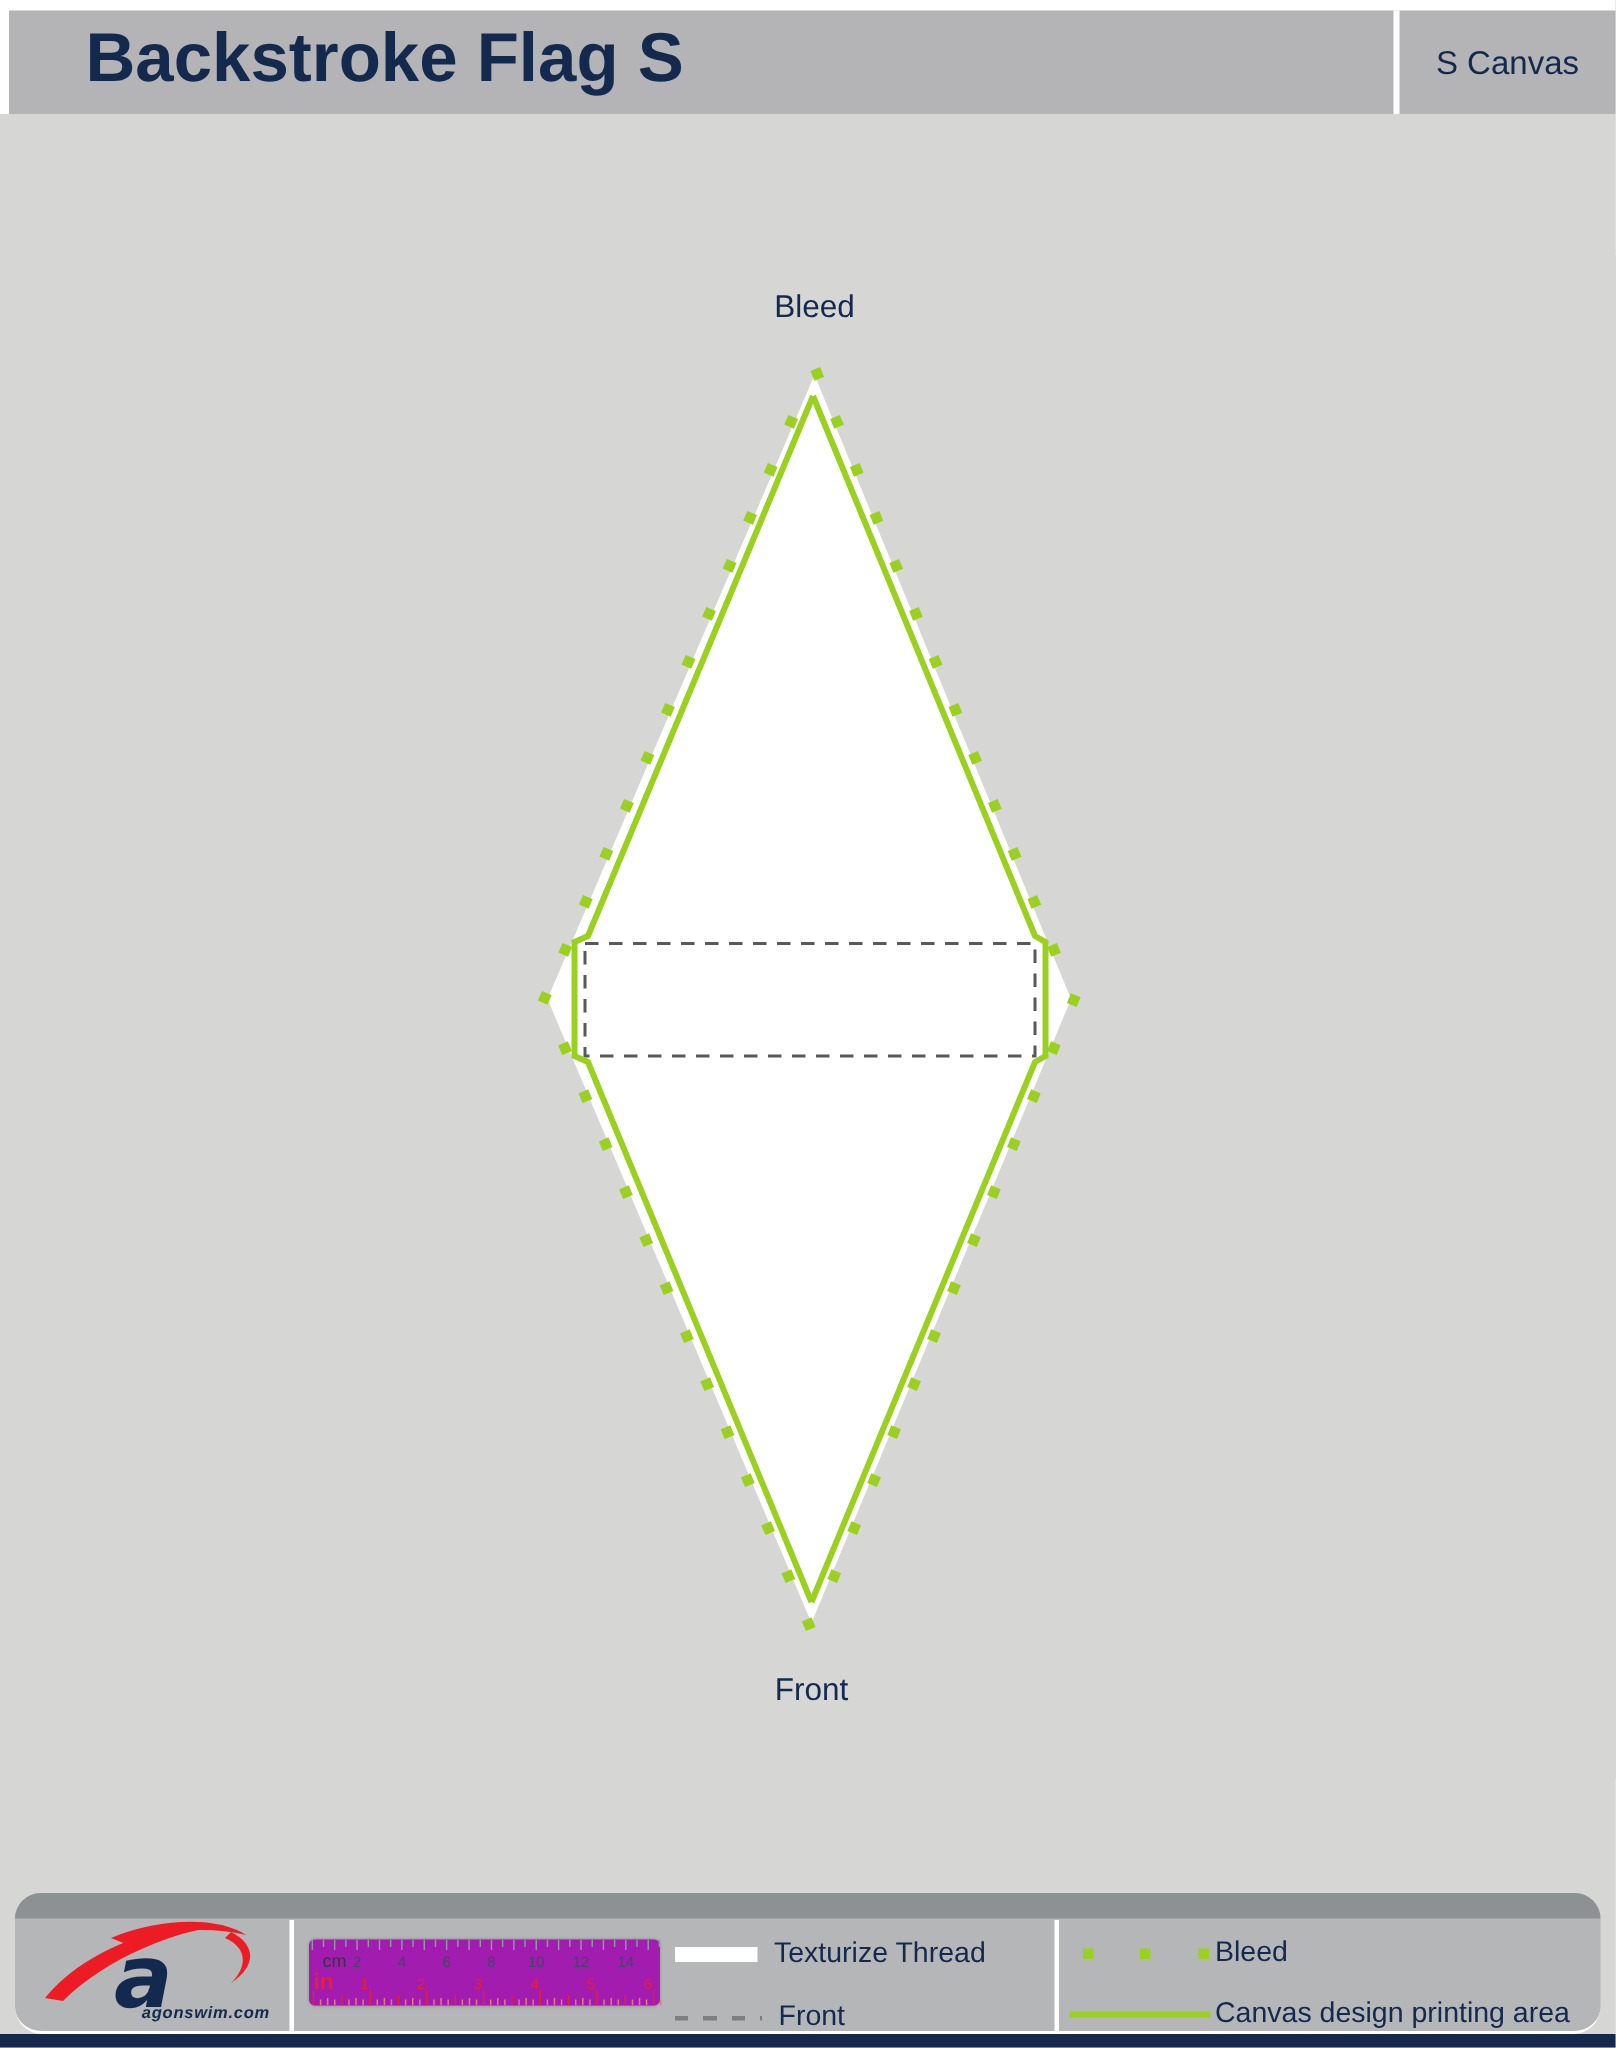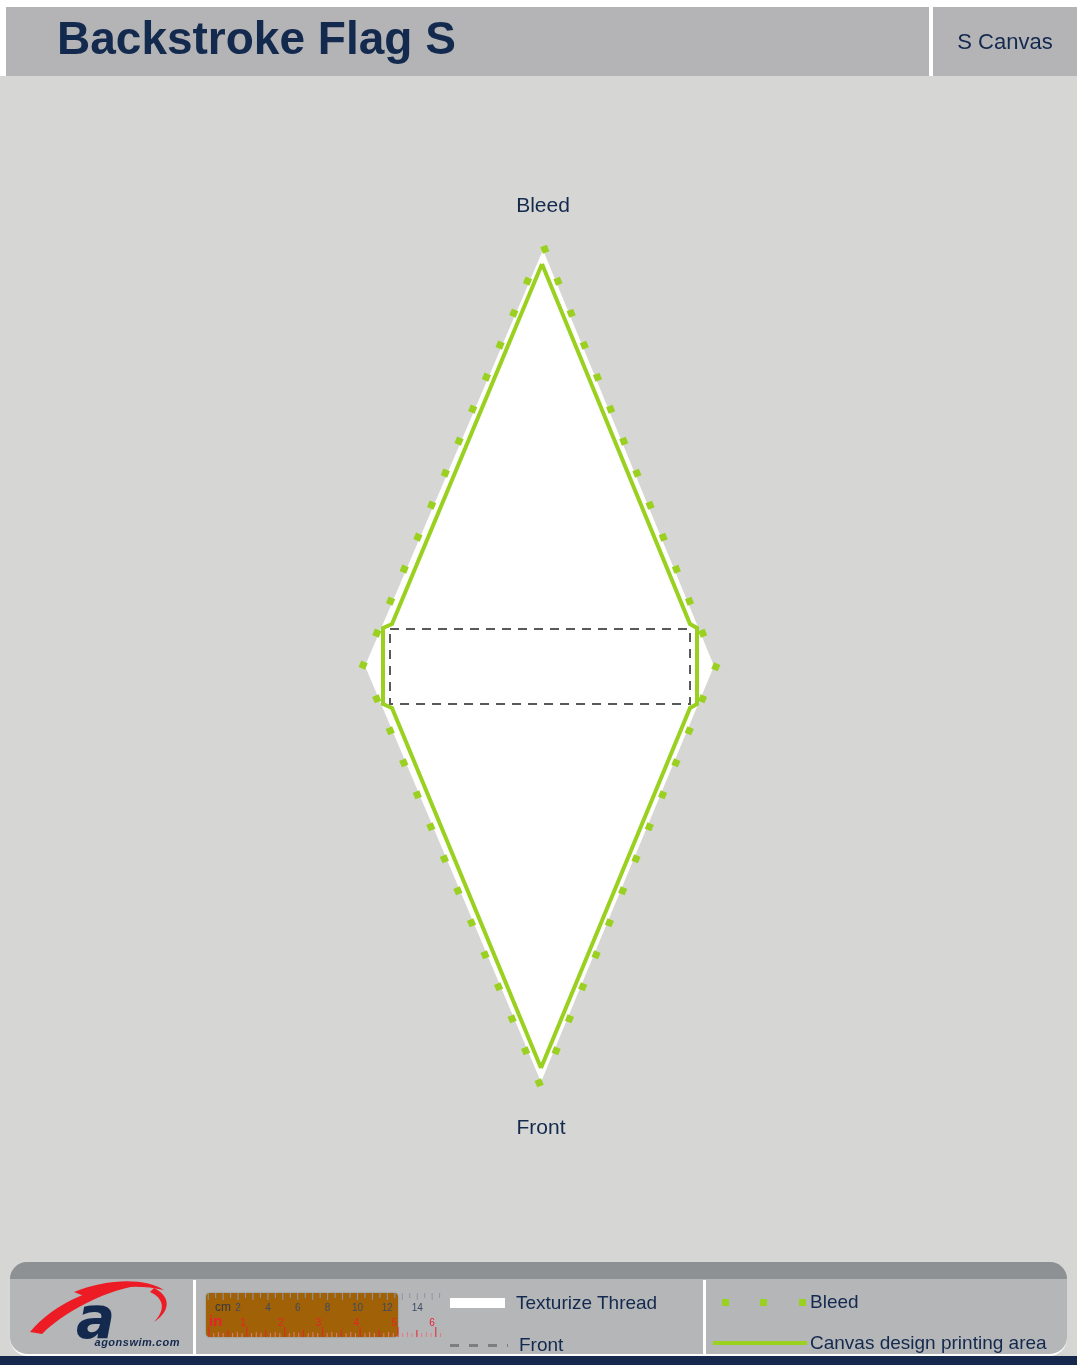--- a/index.html
+++ b/index.html
@@ -60,22 +60,22 @@
   .v-divider.d1{left:183px;}
   .v-divider.d2{left:693px;}
   .logo-wrap{position:absolute;left:18px;top:14px;width:160px;height:78px;}
   #logo-svg{position:absolute;left:0;top:0;}
   .logo-text{
     position:absolute;left:22px;top:60px;width:130px;text-align:right;
     font-size:11px;font-weight:bold;font-style:italic;
     color:var(--navy,#13294E);letter-spacing:0.5px;
   }
   .ruler{
-    position:absolute;left:196px;top:31px;width:192px;height:44px;
-    background:#a16207;border-radius:4px;
+    position:absolute;left:196px;top:31px;width:234px;height:44px;
+    background:#a21caf;border-radius:4px;
     box-shadow:0 0 2px rgba(0,0,0,0.25);
   }
   .legend-row{
     position:absolute;display:flex;align-items:center;
     font-size:19px;color:var(--navy,#13294E);white-space:nowrap;
   }
   .legend-row .lbl{margin-left:11px;}
   .row-texturize{left:440px;top:30px;}
   .sw-texturize{width:55px;height:10px;background:#ffffff;}
   .row-thread{left:440px;top:72px;}

